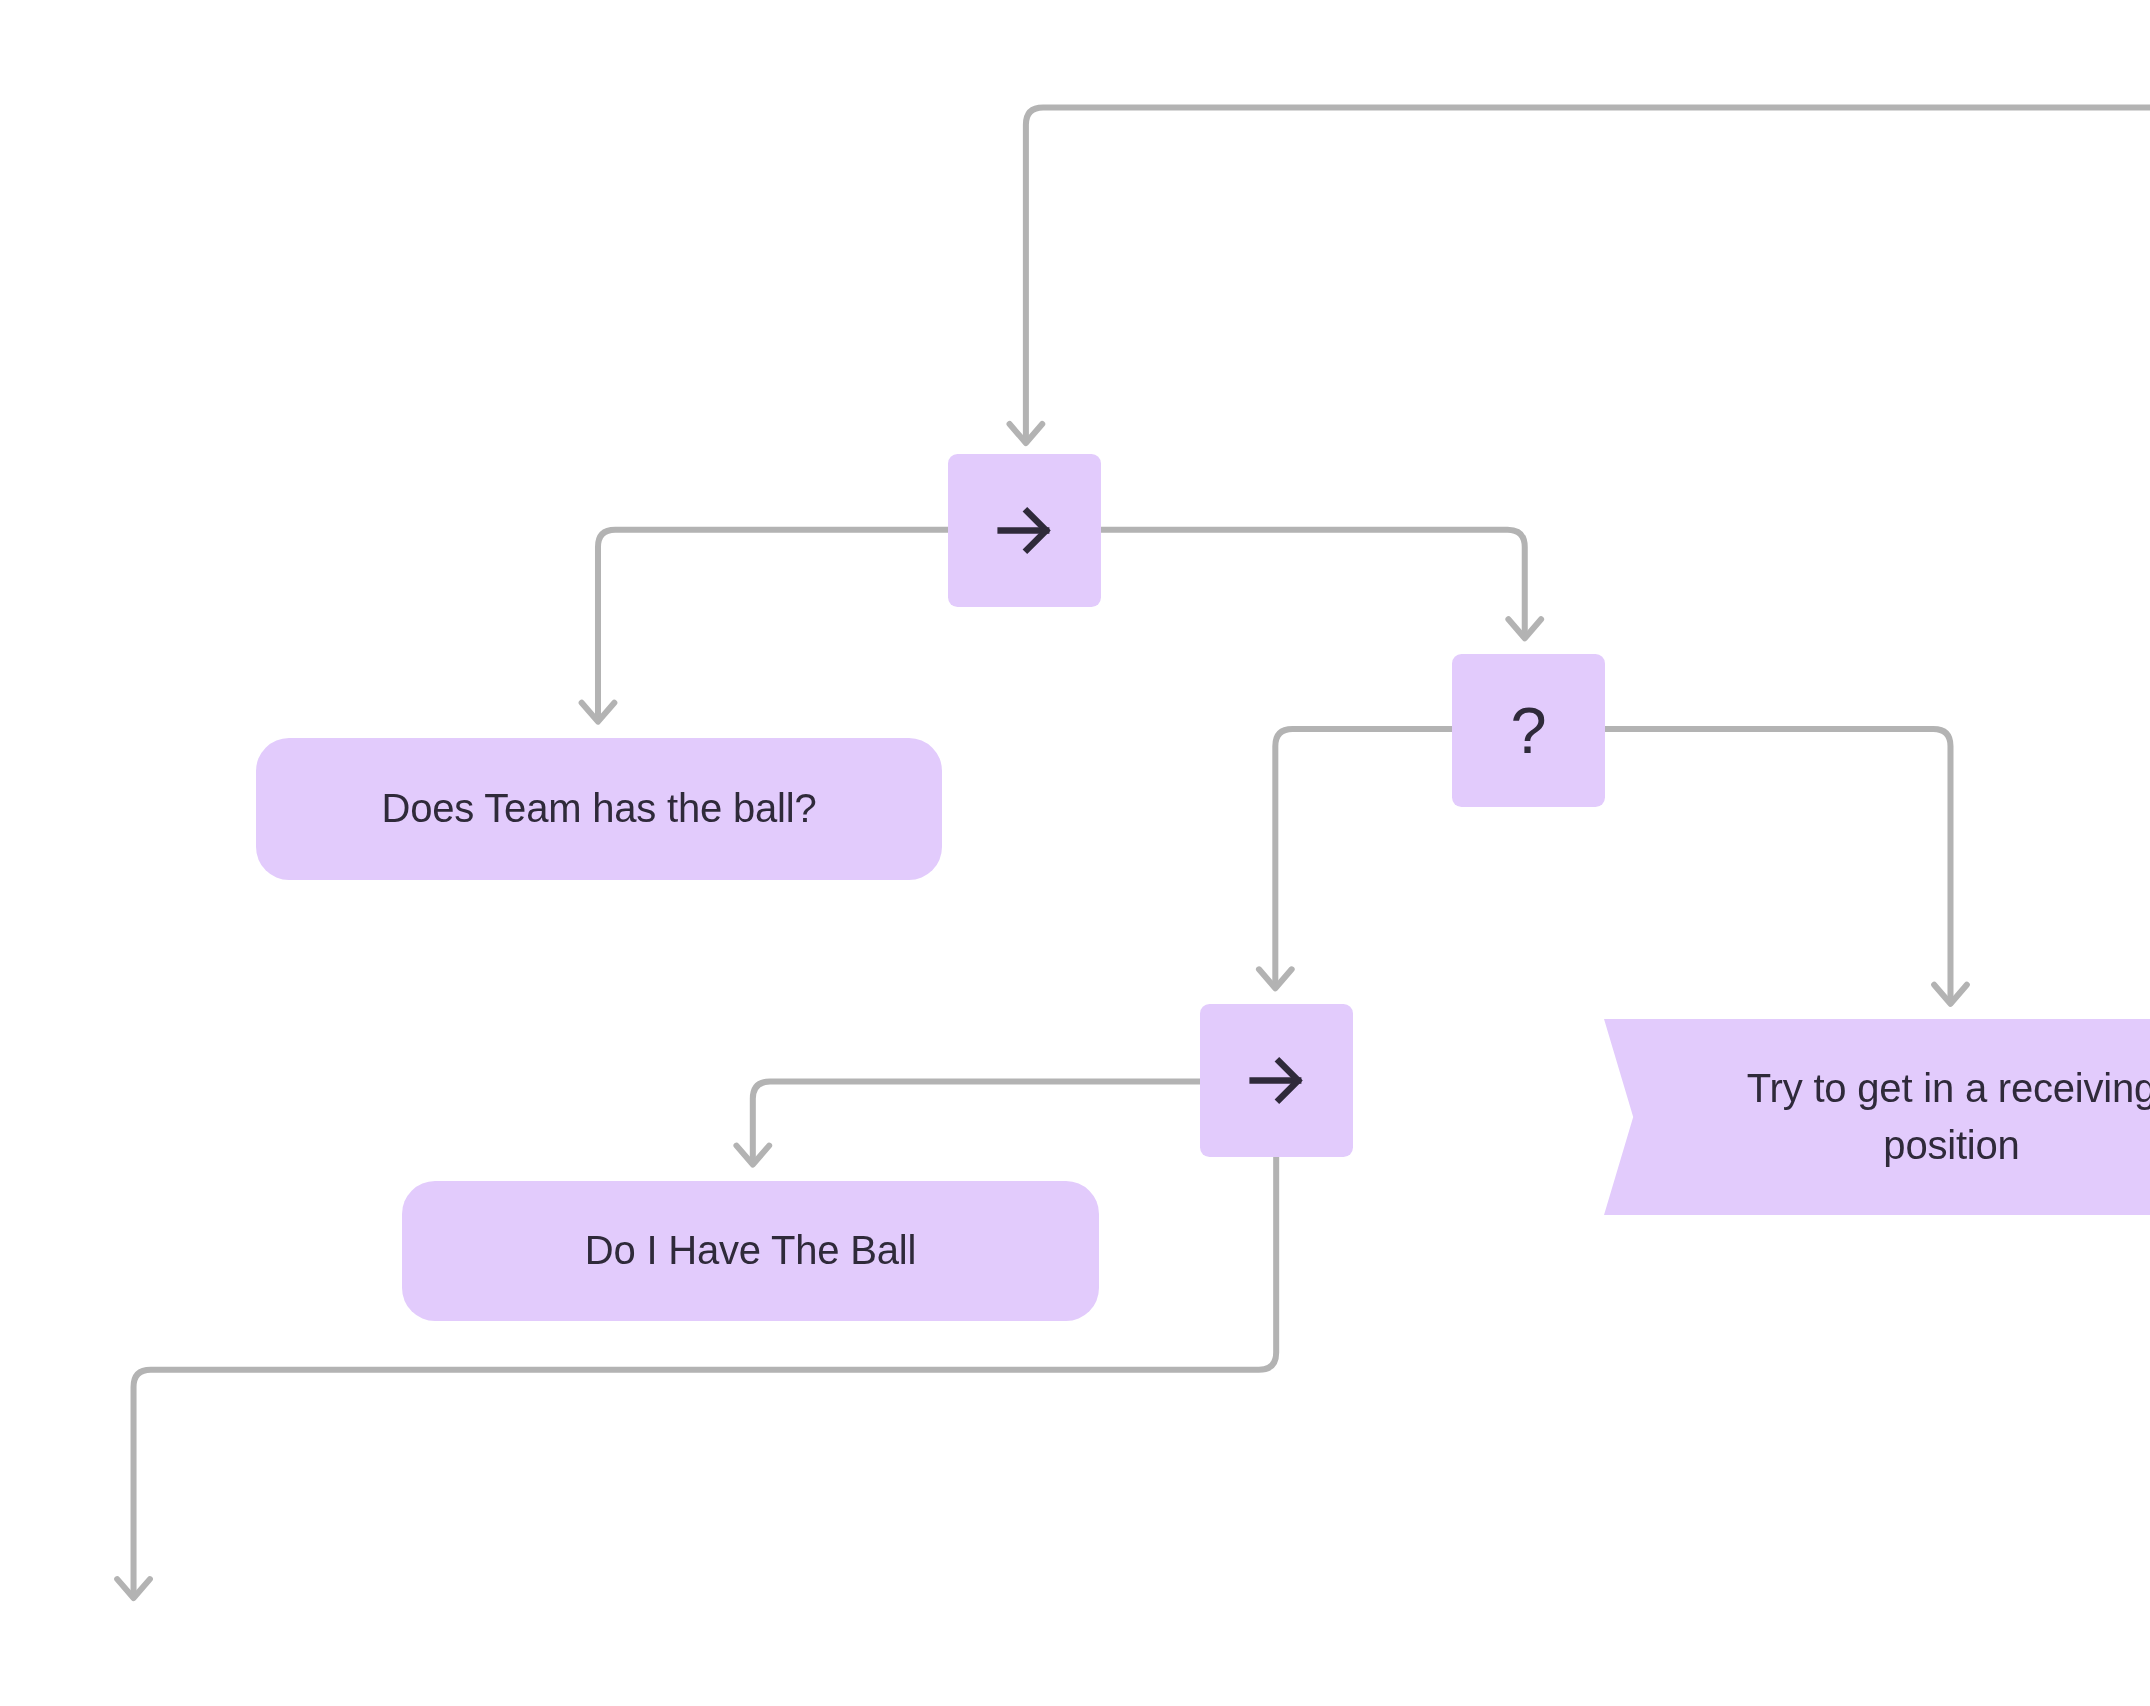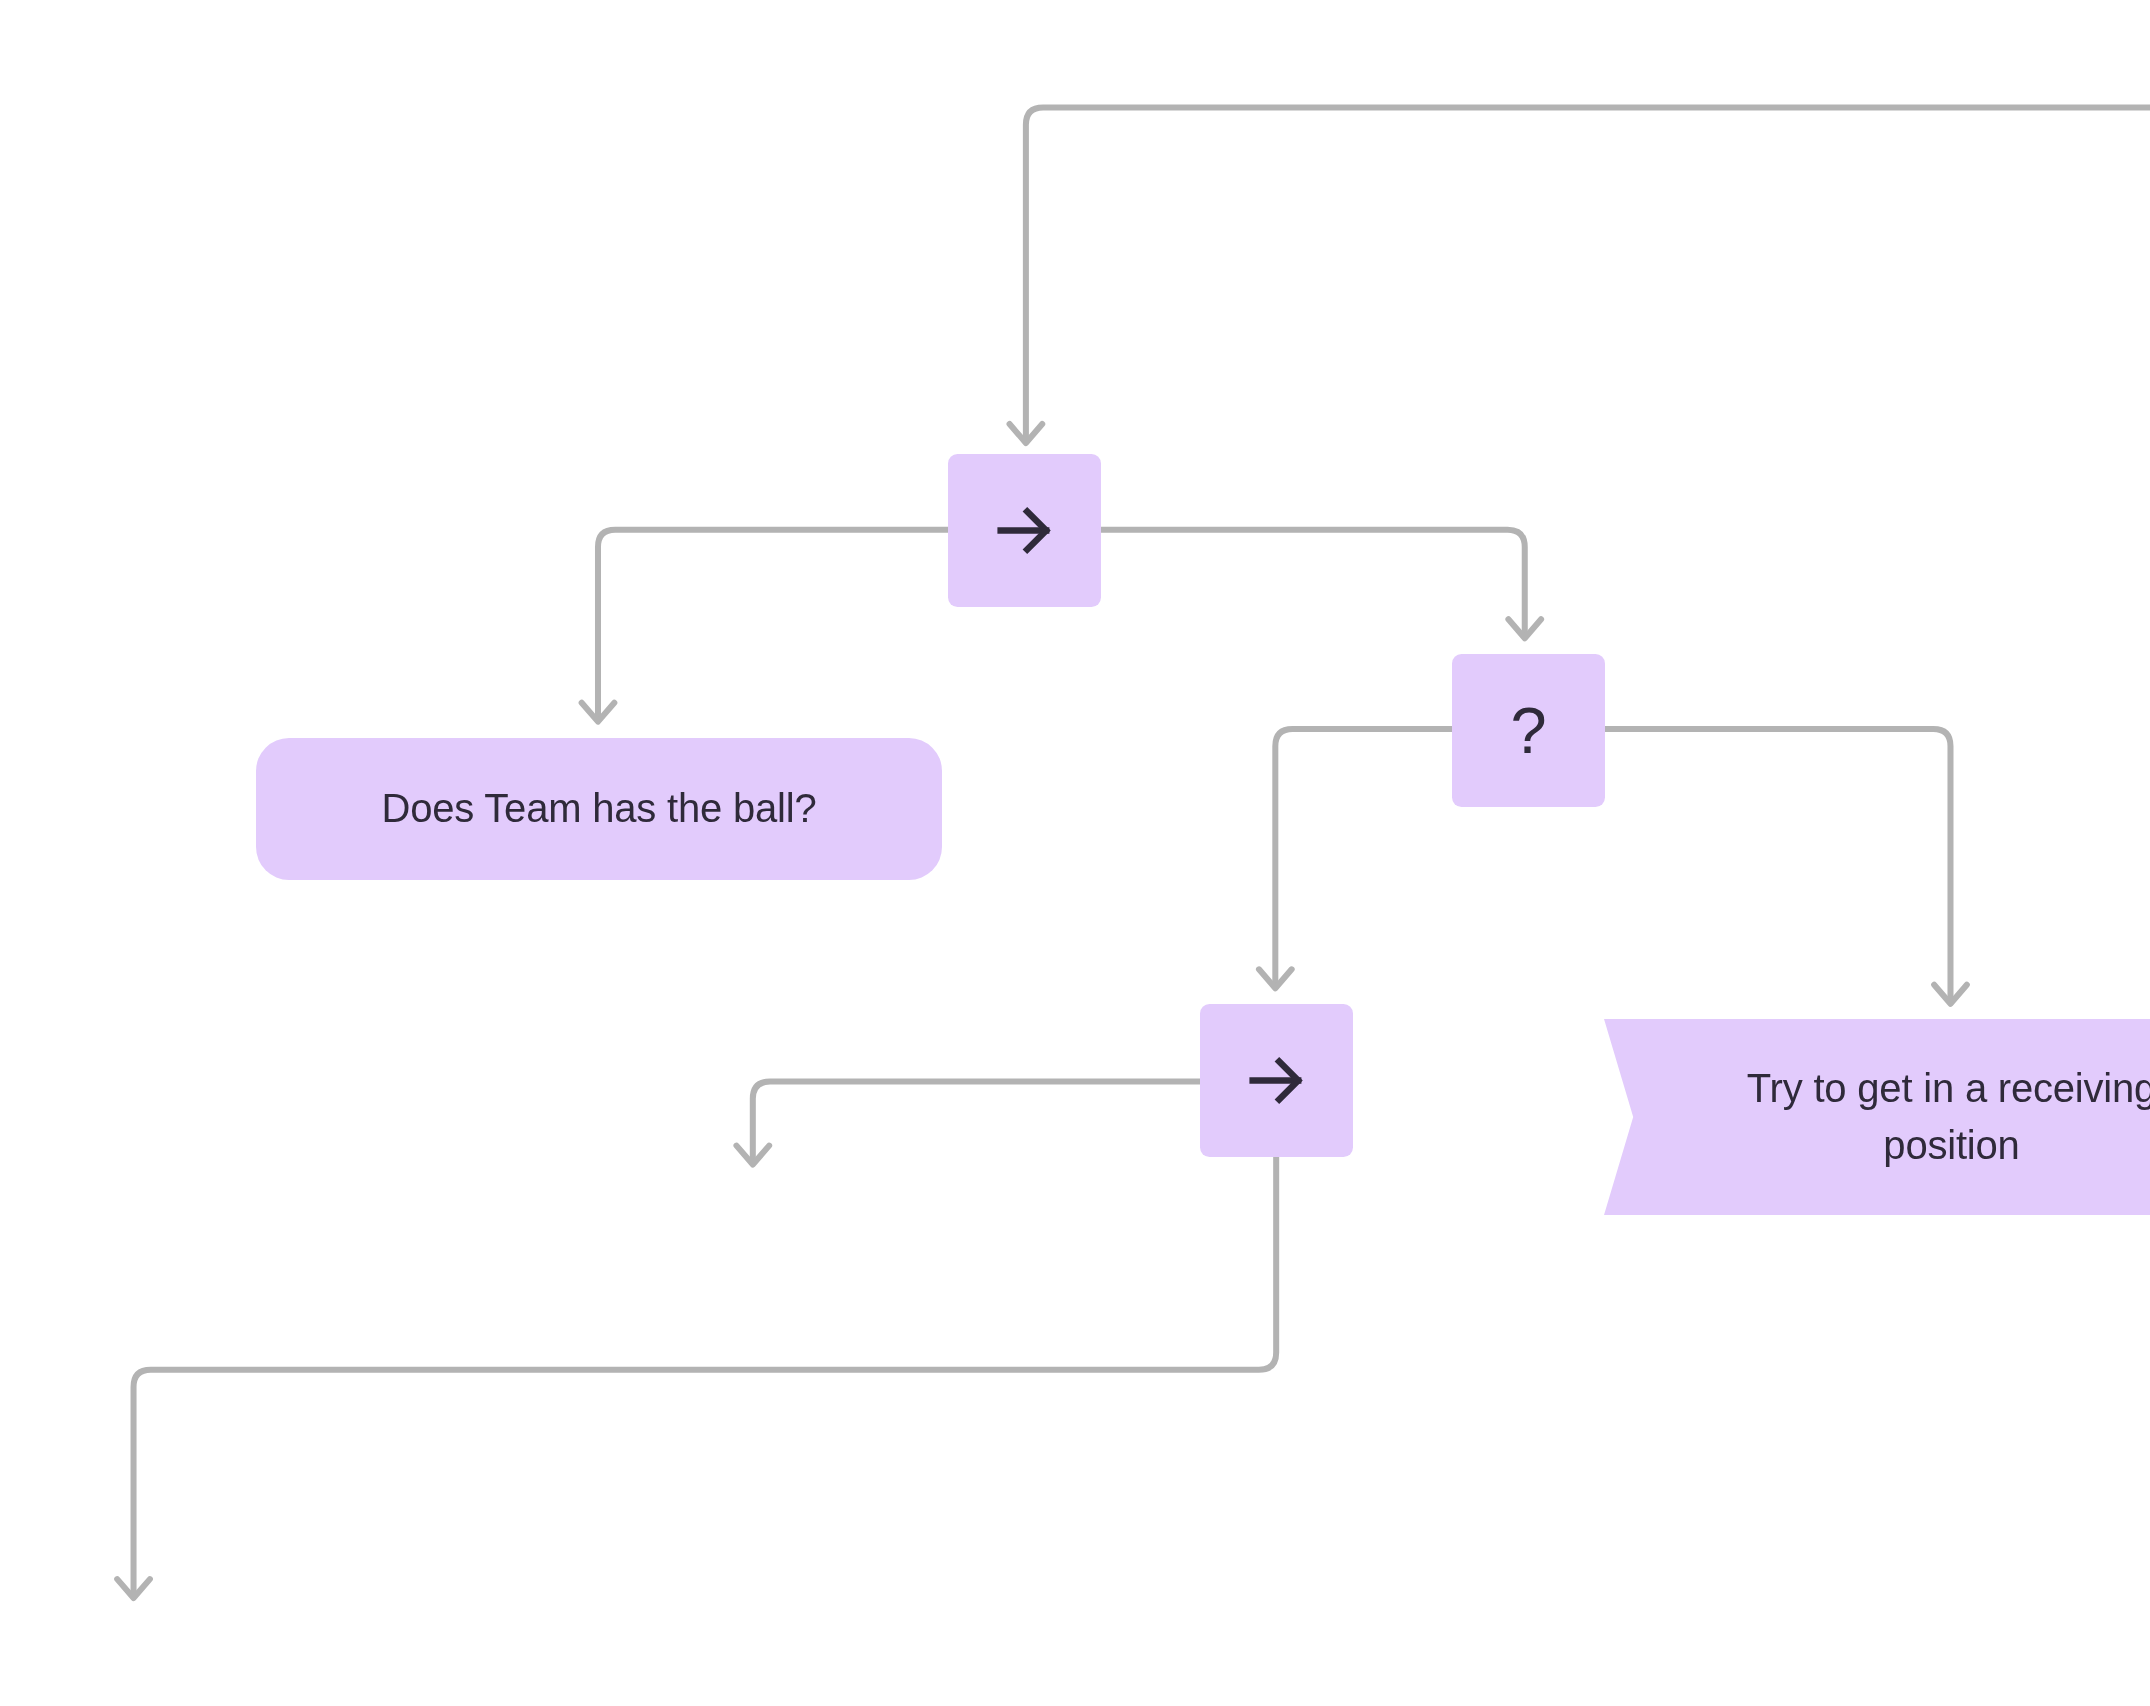--- a/index.html
+++ b/index.html
@@ -150,20 +150,23 @@
         <line x1="3.2" y1="12" x2="20" y2="12"></line>
         <polyline points="13,5 20,12 13,19"></polyline>
       </svg>
     </span>
   </div>
 
   <div class="node node-pill" style="left:256px; top:738px; width:686px; height:142px;">
     <span>Does Team has the ball?</span>
   </div>
 
+  <div class="node node-pill" style="left:402px; top:1181px; width:697px; height:140px;">
+    <span>Do I Have The Ball</span>
+  </div>
 
   <div class="node node-ribbon" style="left:1604px; top:1019px;">
     <span class="ribbon-text">
       <span>Try to get in a receiving</span>
       <br>
       <span>position</span>
     </span>
   </div>
 
 </div>

